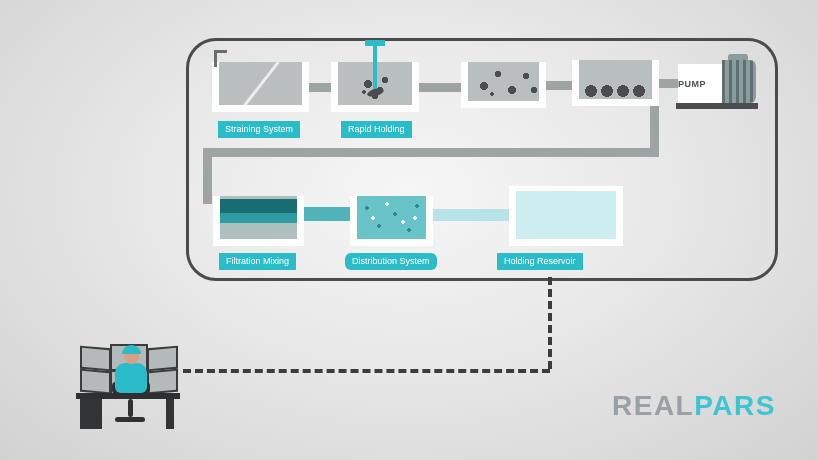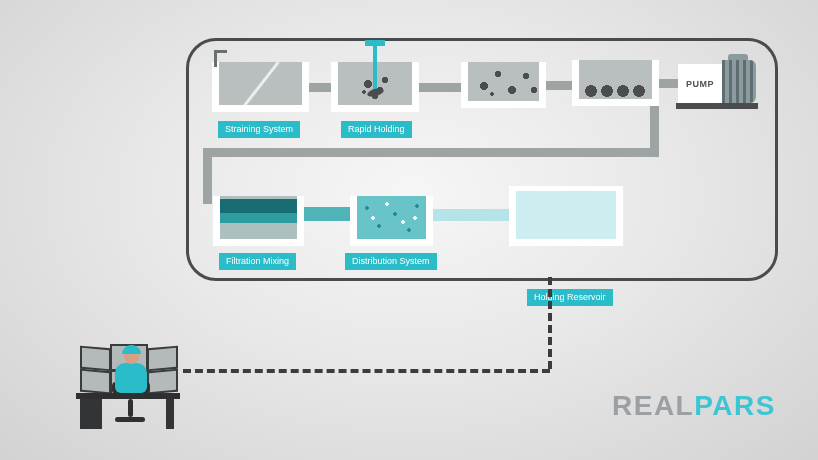--- a/index.html
+++ b/index.html
@@ -67,21 +67,21 @@
       radial-gradient(circle 2px at 46px 26px, #eafafa 97%, transparent 100%),
       radial-gradient(circle 2px at 58px 22px, #eafafa 97%, transparent 100%);
     background-color:#68c4c9;
   }
   .hold-inner{background:#cceef1;top:5px;}
   
   .mixer-motor{background:var(--accent);}
   .mixer-shaft{background:var(--accent);}
   .mixer-paddle{background:var(--dark);border-radius:50%;transform:rotate(-15deg);}
   
-  .pump-box{background:#ffffff;display:flex;align-items:center;justify-content:center;
+  .pump-box{background:#ffffff;display:flex;align-items:center;justify-content:flex-start;
     font-size:9px;font-weight:bold;color:#4f5153;letter-spacing:.5px;}
   .pump-motor{
     background:repeating-linear-gradient(90deg,#5f6f71 0 3px,#8a9c9e 3px 7px);
     border-radius:0 6px 6px 0;
   }
   .pump-cap{background:#8a9c9e;border-radius:3px;}
   .pump-base{background:var(--dark);}
   
   .filt-inner{background:#aebfbf;}
   .filt-dark{position:absolute;left:0;right:0;top:3px;height:14px;background:#186d73;}
@@ -172,22 +172,22 @@
     <div class="tank-inner dist-inner"></div>
   </div>
 
   <div class="abs" style="left:433px;top:209px;width:76px;height:12px;background:#b5e3e7;"></div>
 
   <div class="abs tank" style="left:509px;top:186px;width:114px;height:60px;">
     <div class="tank-inner hold-inner"></div>
   </div>
 
   <div class="abs badge" style="left:219px;top:253px;">Filtration Mixing</div>
-  <div class="abs badge" style="left:345px;top:253px;">Distribution System</div>
-  <div class="abs badge" style="left:527px;top:253px;margin-top:36px;">Holding Reservoir</div>
+  <div class="abs badge" style="left:345px;top:253px;border-radius:6px;">Distribution System</div>
+  <div class="abs badge" style="left:497px;top:253px;">Holding Reservoir</div>
 
   <div class="abs dash-v" style="left:548px;top:277px;height:92px;"></div>
   <div class="abs dash-h" style="left:183px;top:369px;width:367px;"></div>
 
   <div class="abs monitor" style="left:80px;top:347px;width:27px;height:19px;transform:skewY(5deg);">
       <div class="scr"></div>
     </div>
   <div class="abs monitor" style="left:110px;top:344px;width:34px;height:23px;">
       <div class="scr"></div>
     </div>

